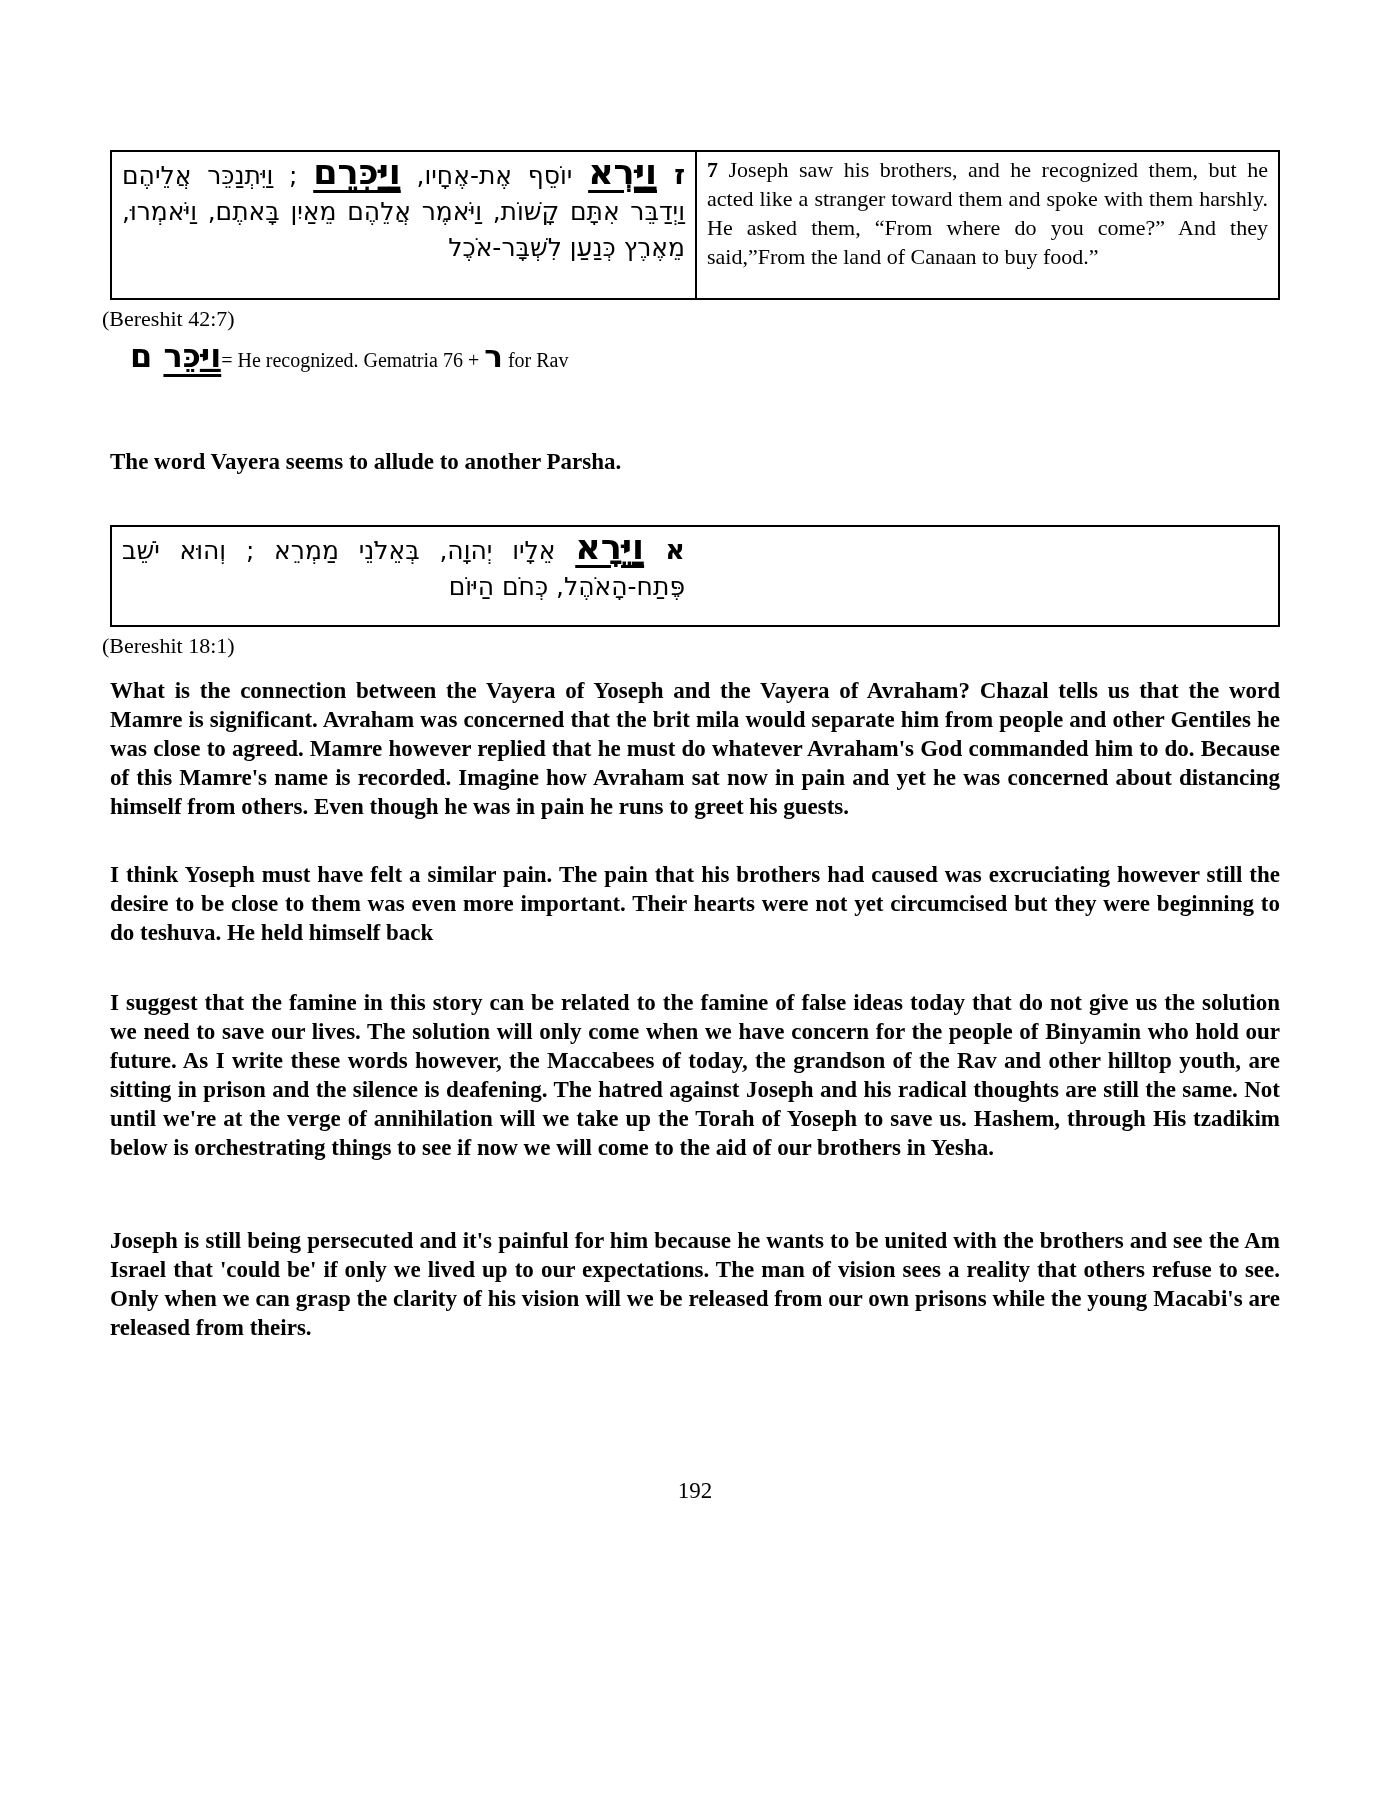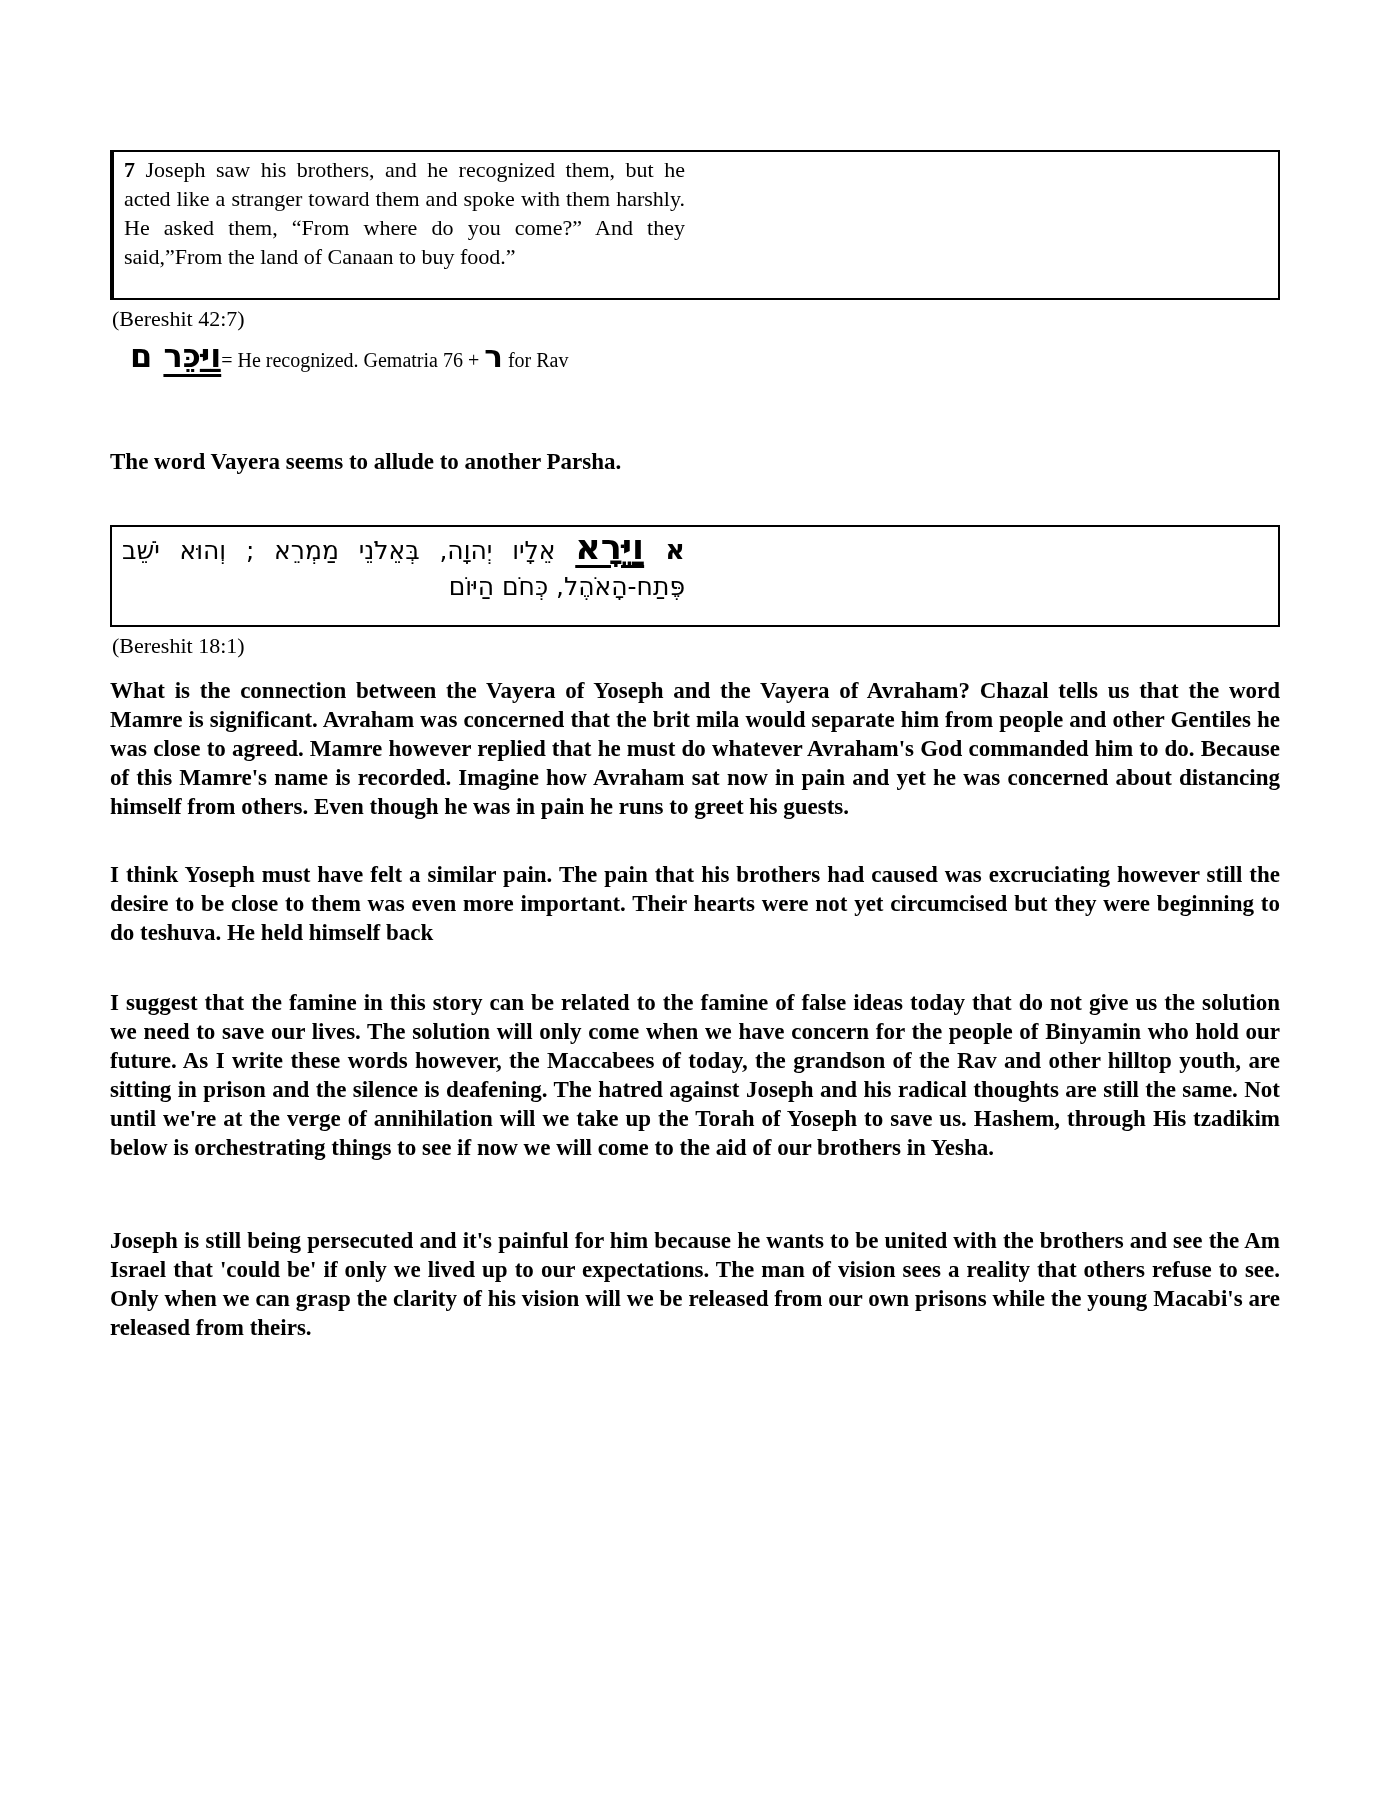--- a/index.html
+++ b/index.html
@@ -26,21 +26,21 @@
     font-size:35px; font-weight:bold; line-height:1;
     text-decoration:underline; text-underline-offset:6px;
   }
   .heb-vnum { font-size:27px; font-weight:bold; }
   .cell-eng {
     width:50%; border-left:2px solid #000;
     font-size:22px; line-height:29px; text-align:justify;
     padding:3px 10px 2px 10px;
   }
   .eng-vnum { font-weight:bold; }
-  .caption { position:absolute; left:112px; font-size:22px; line-height:26px; }
+  .caption { position:absolute; left:102px; font-size:22px; line-height:26px; }
   .gematria { position:absolute; left:130px; white-space:nowrap; }
   .heb-gem {
     font-family:"DejaVu Sans", sans-serif;
     font-size:32px; font-weight:bold; line-height:1;
   }
   .heb-underline { text-decoration:underline; text-underline-offset:7px; }
   .gem-text { font-size:20px; }
   .heb-rav {
     font-family:"DejaVu Sans", sans-serif;
     font-size:31px; font-weight:bold; line-height:1;
@@ -53,32 +53,34 @@
     position:absolute; left:110px; width:1170px;
     text-align:center; font-size:23px;
   }
 </style>
 </head>
 <body>
 
 <div class="page">
 
   <div class="verse-table" style="top:150px; height:150px;">
+    <div class="cell cell-heb"><span class="heb-vnum">ז </span><span class="heb-em">וַיַּרְא</span><span> יוֹסֵף אֶת-אֶחָיו, </span><span class="heb-em">וַיַּכִּרֵם</span><span> ; וַיִּתְנַכֵּר אֲלֵיהֶם וַיְדַבֵּר אִתָּם קָשׁוֹת, וַיֹּאמֶר אֲלֵהֶם מֵאַיִן בָּאתֶם, וַיֹּאמְרוּ, מֵאֶרֶץ כְּנַעַן לִשְׁבָּר-אֹכֶל</span></div>
     <div class="cell cell-eng"><span class="eng-vnum">7</span><span> Joseph saw his brothers, and he recognized them, but he acted like a stranger toward them and spoke with them harshly. He asked them, “From where do you come?” And they said,”From the land of Canaan to buy food.”</span></div>
   </div>
   <div class="caption" style="top:306px;">(Bereshit 42:7)</div>
 
   <div class="gematria" style="top:340px;"><span class="heb-gem" dir="rtl"><span class="heb-underline">וַיַּכֵּר</span><span> ם</span></span><span class="gem-text">= He recognized. Gematria 76 + </span><span class="heb-rav">ר</span><span class="gem-text"> for Rav</span></div>
 
   <div class="body-text" style="top:447px;">The word Vayera seems to allude to another Parsha.</div>
 
   <div class="verse-table" style="top:525px; height:102px;gap:46px;">
     <div class="cell cell-heb"><span class="heb-vnum">א </span><span class="heb-em">וַיֵּרָא</span><span> אֵלָיו יְהוָה, בְּאֵלֹנֵי מַמְרֵא ; וְהוּא יֹשֵׁב פֶּתַח-הָאֹהֶל, כְּחֹם הַיּוֹם</span></div>
   </div>
   <div class="caption" style="top:633px;">(Bereshit 18:1)</div>
 
   <p class="body-text" style="top:676px;">What is the connection between the Vayera of Yoseph and the Vayera of Avraham? Chazal tells us that the word Mamre is significant. Avraham was concerned that the brit mila would separate him from people and other Gentiles he was close to agreed.  Mamre however replied that he must do whatever Avraham's God commanded him to do. Because of this Mamre's name is recorded. Imagine how Avraham sat now in pain and yet he was concerned about distancing himself from others. Even though he was in pain he runs to greet his guests.</p>
   <p class="body-text" style="top:860px;">I think Yoseph must have felt a similar pain. The pain that his brothers had caused was excruciating however still the desire to be close to them was even more important. Their hearts were not yet circumcised but they were beginning to do teshuva. He held himself back</p>
   <p class="body-text" style="top:988px;">I suggest that the famine in this story can be related to the famine of false ideas today that do not give us the solution we need to save our lives. The solution will only come when we have concern for the people of Binyamin who hold our future.  As I write these words however, the Maccabees of today, the grandson of the Rav and other hilltop youth, are sitting in prison and the silence is deafening.  The hatred against Joseph and his radical thoughts are still the same.  Not until we're at the verge of annihilation will we take up the Torah of Yoseph to save us. Hashem, through His tzadikim below is orchestrating things to see if now we will come to the aid of our brothers in Yesha.</p>
   <p class="body-text" style="top:1226px;">Joseph is still being persecuted and it's painful for him because he wants to be united with the brothers and see the Am Israel that 'could be' if only we lived up to our expectations.  The man of vision sees a reality that others refuse to see.  Only when we can grasp the clarity of his vision will we be released from our own prisons while the young Macabi's are released from theirs.</p>
 
+  <div class="page-num" style="top:1478px;">192</div>
 
 </div>
 
 </body></html>

